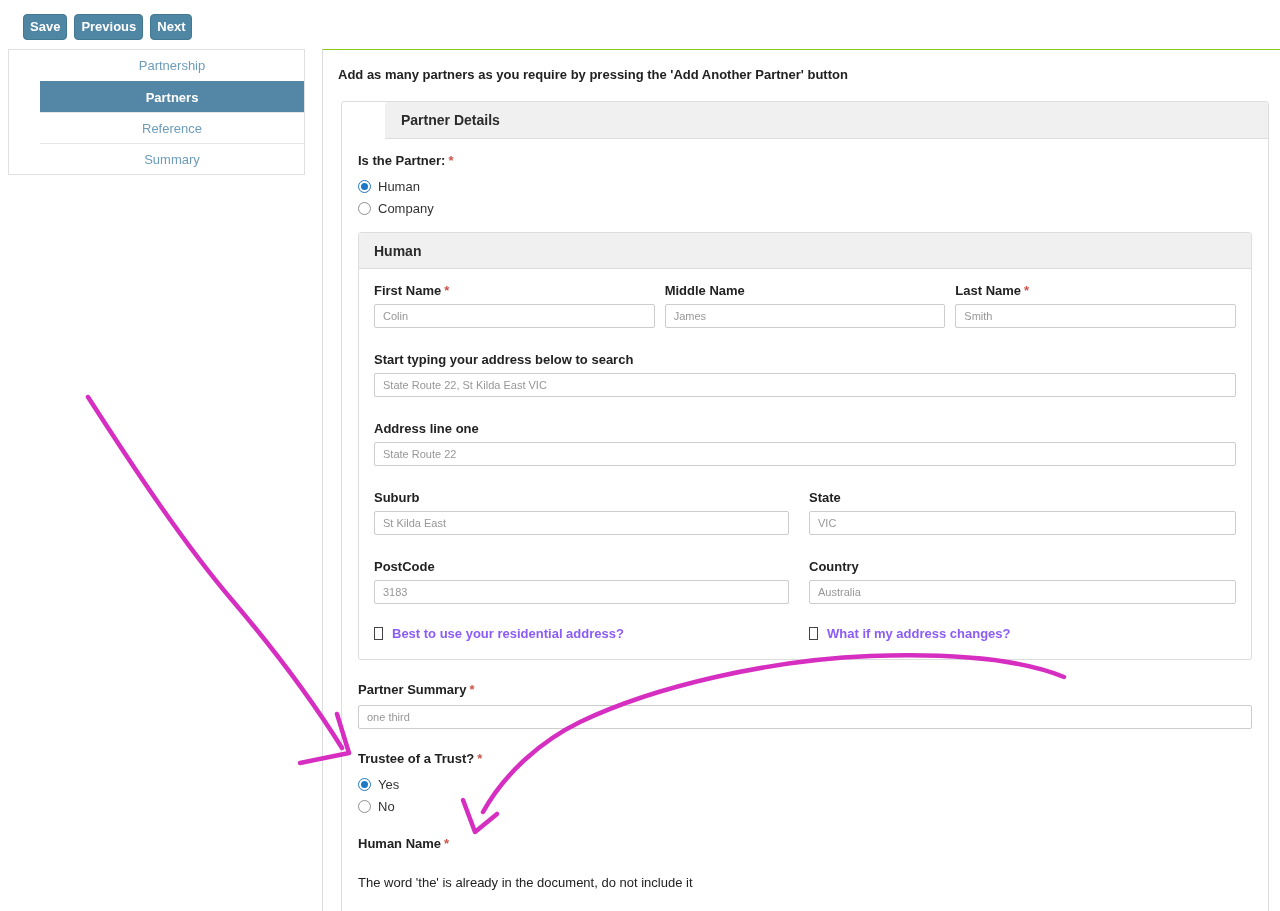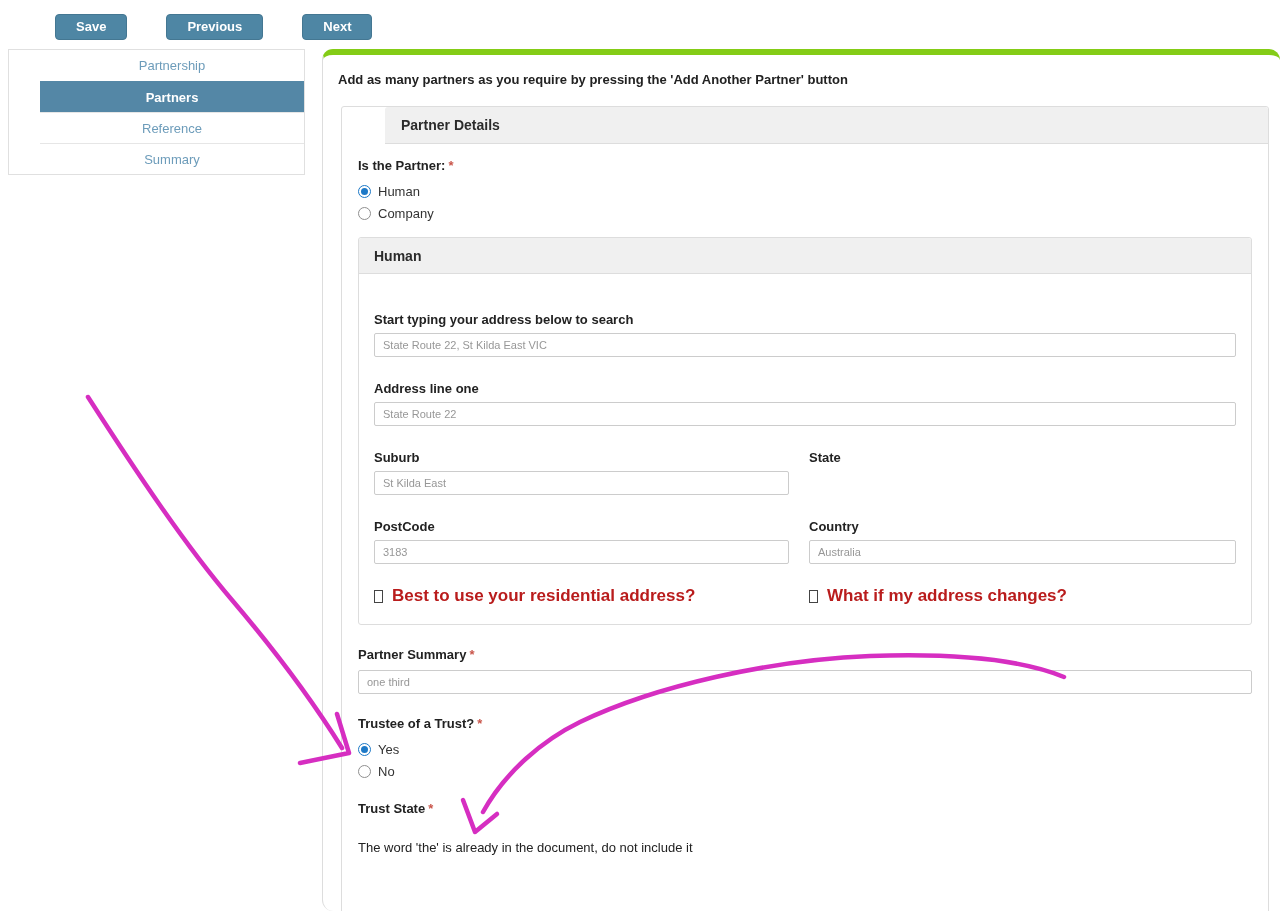--- a/index.html
+++ b/index.html
@@ -3,34 +3,34 @@
 <meta charset="utf-8">
 <style>
   * { margin:0; padding:0; box-sizing:border-box; }
   html,body { width:1280px; height:911px; background:#fff; overflow:hidden;
               font-family:"Liberation Sans", sans-serif; color:#333; }
   .canvas { position:relative; width:1280px; height:911px; background:#fff; }
 
   
   .toolbar { position:absolute; left:23px; top:14px; display:flex; gap:7px; }
   .btn { background:#4e86a4; border:1px solid #447792; color:#fff; font-weight:bold;
-         font-size:13px; padding:5px 20px; border-radius:4px; line-height:1.1;
-         font-family:"Liberation Sans", sans-serif; cursor:pointer;margin-left:32px; }
+         font-size:13px; padding:5px 6px; border-radius:4px; line-height:1.1;
+         font-family:"Liberation Sans", sans-serif; cursor:pointer; }
 
   
   .sidebar { position:absolute; left:8px; top:49px; width:297px;
              border:1px solid #e0e0e0; background:#fff;padding-left:31px; }
   .side-item { height:31px; line-height:31px; text-align:center; font-size:13px;
                color:#6d9cba; border-top:1px solid #e6e6e6; cursor:pointer; }
   .side-item:first-child { border-top:none; }
   .side-item.active { background:#5487a6; color:#fff; font-weight:bold; border-top-color:#5487a6; }
 
   
   .main { position:absolute; left:322px; top:49px; right:0; bottom:0;
-          border-left:1px solid #ddd; border-top:6px solid #84cc16; background:#fff;border-radius:11px; }
+          border-left:1px solid #ddd; border-top:1px solid #84cc16; background:#fff; }
   .intro { position:absolute; left:15px; top:17px; font-size:13px; font-weight:bold; color:#222; }
 
   .panel { position:absolute; left:18px; top:51px; width:928px; min-height:860px;
            border:1px solid #ddd; border-radius:3px 3px 0 0; background:#fff; }
   .panel-head { height:37px; line-height:37px; background:#f0f0f0; border-bottom:1px solid #ddd;
                 font-size:14px; font-weight:bold; color:#2b2b2b; padding-left:16px;
                 border-radius:3px 3px 0 0;margin-left:43px; }
   .panel-body { padding:14px 16px 20px 16px; }
 
   .lbl { font-size:13px; font-weight:bold; color:#222; }
@@ -53,21 +53,21 @@
   .grid3 { display:grid; grid-template-columns:repeat(3,1fr); column-gap:10px; }
   .grid2 { display:grid; grid-template-columns:415px 1fr; column-gap:20px; }
 
   .field-label { font-size:13px; font-weight:bold; color:#222; margin-bottom:6px; }
   input.txt { width:100%; height:24px; border:1px solid #ccc; border-radius:2px;
               padding:0 8px; font-size:11px; color:#979797; background:#fff;
               font-family:"Liberation Sans", sans-serif; }
   .row-gap { margin-top:24px; }
 
   .help-row { margin-top:22px; display:grid; grid-template-columns:415px 1fr; column-gap:20px; }
-  .help-link { font-size:17px; font-weight:bold; color:#b91c1c; display:flex; align-items:center; cursor:pointer; }
+  .help-link { font-size:13px; font-weight:bold; color:#8b5cf6; display:flex; align-items:center; cursor:pointer; }
   .tofu { display:inline-block; width:9px; height:13px; border:1.5px solid #444;
           margin-right:9px; flex:0 0 9px; }
 
   .full-label { margin-top:22px; font-size:13px; font-weight:bold; color:#222; }
 
   .focus-input { margin-top:7px; height:27px; background:#dcedf9; border:1px solid #7fb4da;
                  border-radius:4px; box-shadow:0 0 2px rgba(90,160,210,.55);
                  display:flex; align-items:center; padding:0 9px; font-size:11px; color:#4f94c9; }
   .caret { display:inline-block; width:1px; height:13px; background:#235e8b; margin-left:1px; }
 
@@ -112,38 +112,57 @@
         <div class="radio-row">
           <span class="radio"></span>
           <span class="radio-label">Company</span>
         </div>
 
         
         <div class="subpanel">
           <div class="subpanel-head">Human</div>
           <div class="subpanel-body">
 
+            <div class="grid3">
+              <div>
+                <div class="field-label">
+                  <span>First Name</span><span class="req">*</span>
+                </div>
+                <input class="txt" readonly="" value="Colin" style="">
+              </div>
+              <div>
+                <div class="field-label">Middle Name</div>
+                <input class="txt" readonly="" value="James" style="">
+              </div>
+              <div>
+                <div class="field-label">
+                  <span>Last Name</span><span class="req">*</span>
+                </div>
+                <input class="txt" readonly="" value="Smith" style="">
+              </div>
+            </div>
 
             <div class="row-gap">
               <div class="field-label">Start typing your address below to search</div>
               <input class="txt" readonly="" value="State Route 22, St Kilda East VIC" style="">
             </div>
 
             <div class="row-gap">
               <div class="field-label">Address line one</div>
               <input class="txt" readonly="" value="State Route 22" style="">
             </div>
 
             <div class="grid2 row-gap">
               <div>
                 <div class="field-label">Suburb</div>
                 <input class="txt" readonly="" value="St Kilda East" style="">
               </div>
               <div>
                 <div class="field-label">State</div>
+                <input class="txt" readonly="" value="VIC" style="">
               </div>
             </div>
 
             <div class="grid2 row-gap">
               <div>
                 <div class="field-label">PostCode</div>
                 <input class="txt" readonly="" value="3183" style="">
               </div>
               <div>
                 <div class="field-label">Country</div>
@@ -176,21 +195,21 @@
         <div class="radio-row" style="margin-top:11px;">
           <span class="radio checked"></span>
           <span class="radio-label">Yes</span>
         </div>
         <div class="radio-row">
           <span class="radio"></span>
           <span class="radio-label">No</span>
         </div>
 
         <div class="full-label">
-          <span>Trust State</span><span class="req">*</span>
+          <span>Human Name</span><span class="req">*</span>
         </div>
 
         <div class="note">The word 'the' is already in the document, do not include it</div>
 
       </div>
     </div>
   </div>
 
   <svg class="annotations" viewBox="0 0 1280 911" xmlns="http://www.w3.org/2000/svg">
     <g stroke="#d62ec1" stroke-width="4.5" fill="none" stroke-linecap="round" stroke-linejoin="round">

